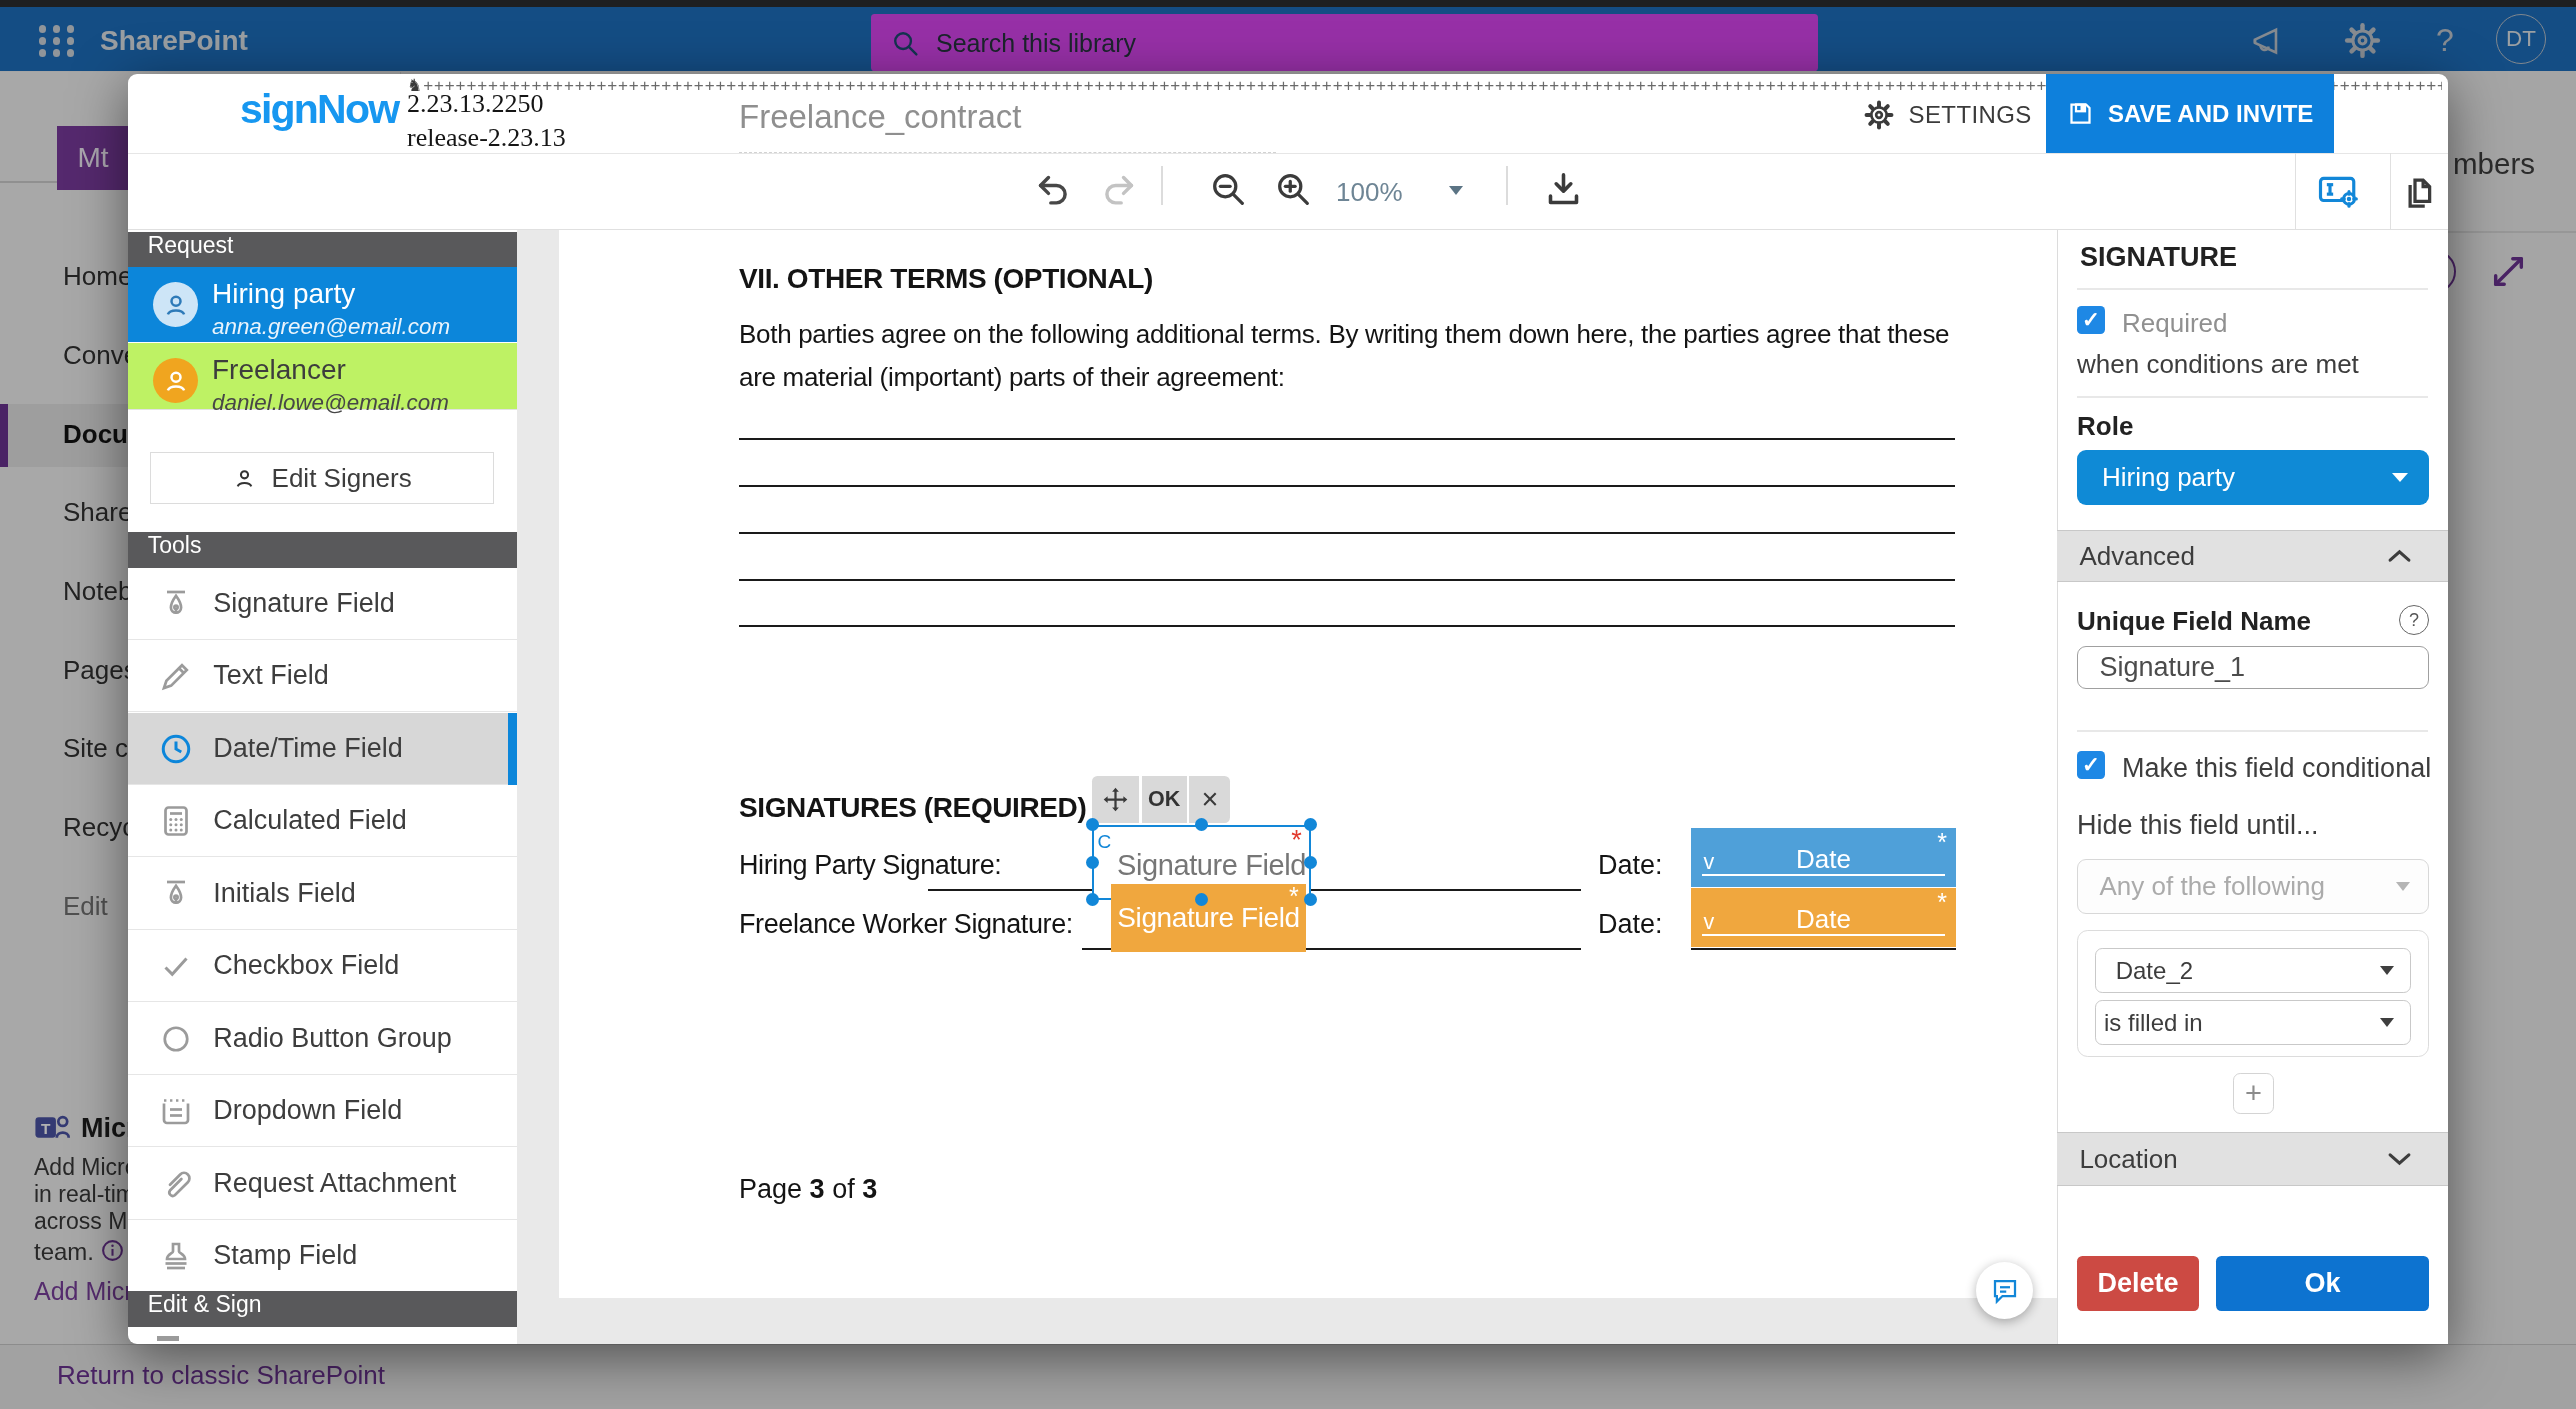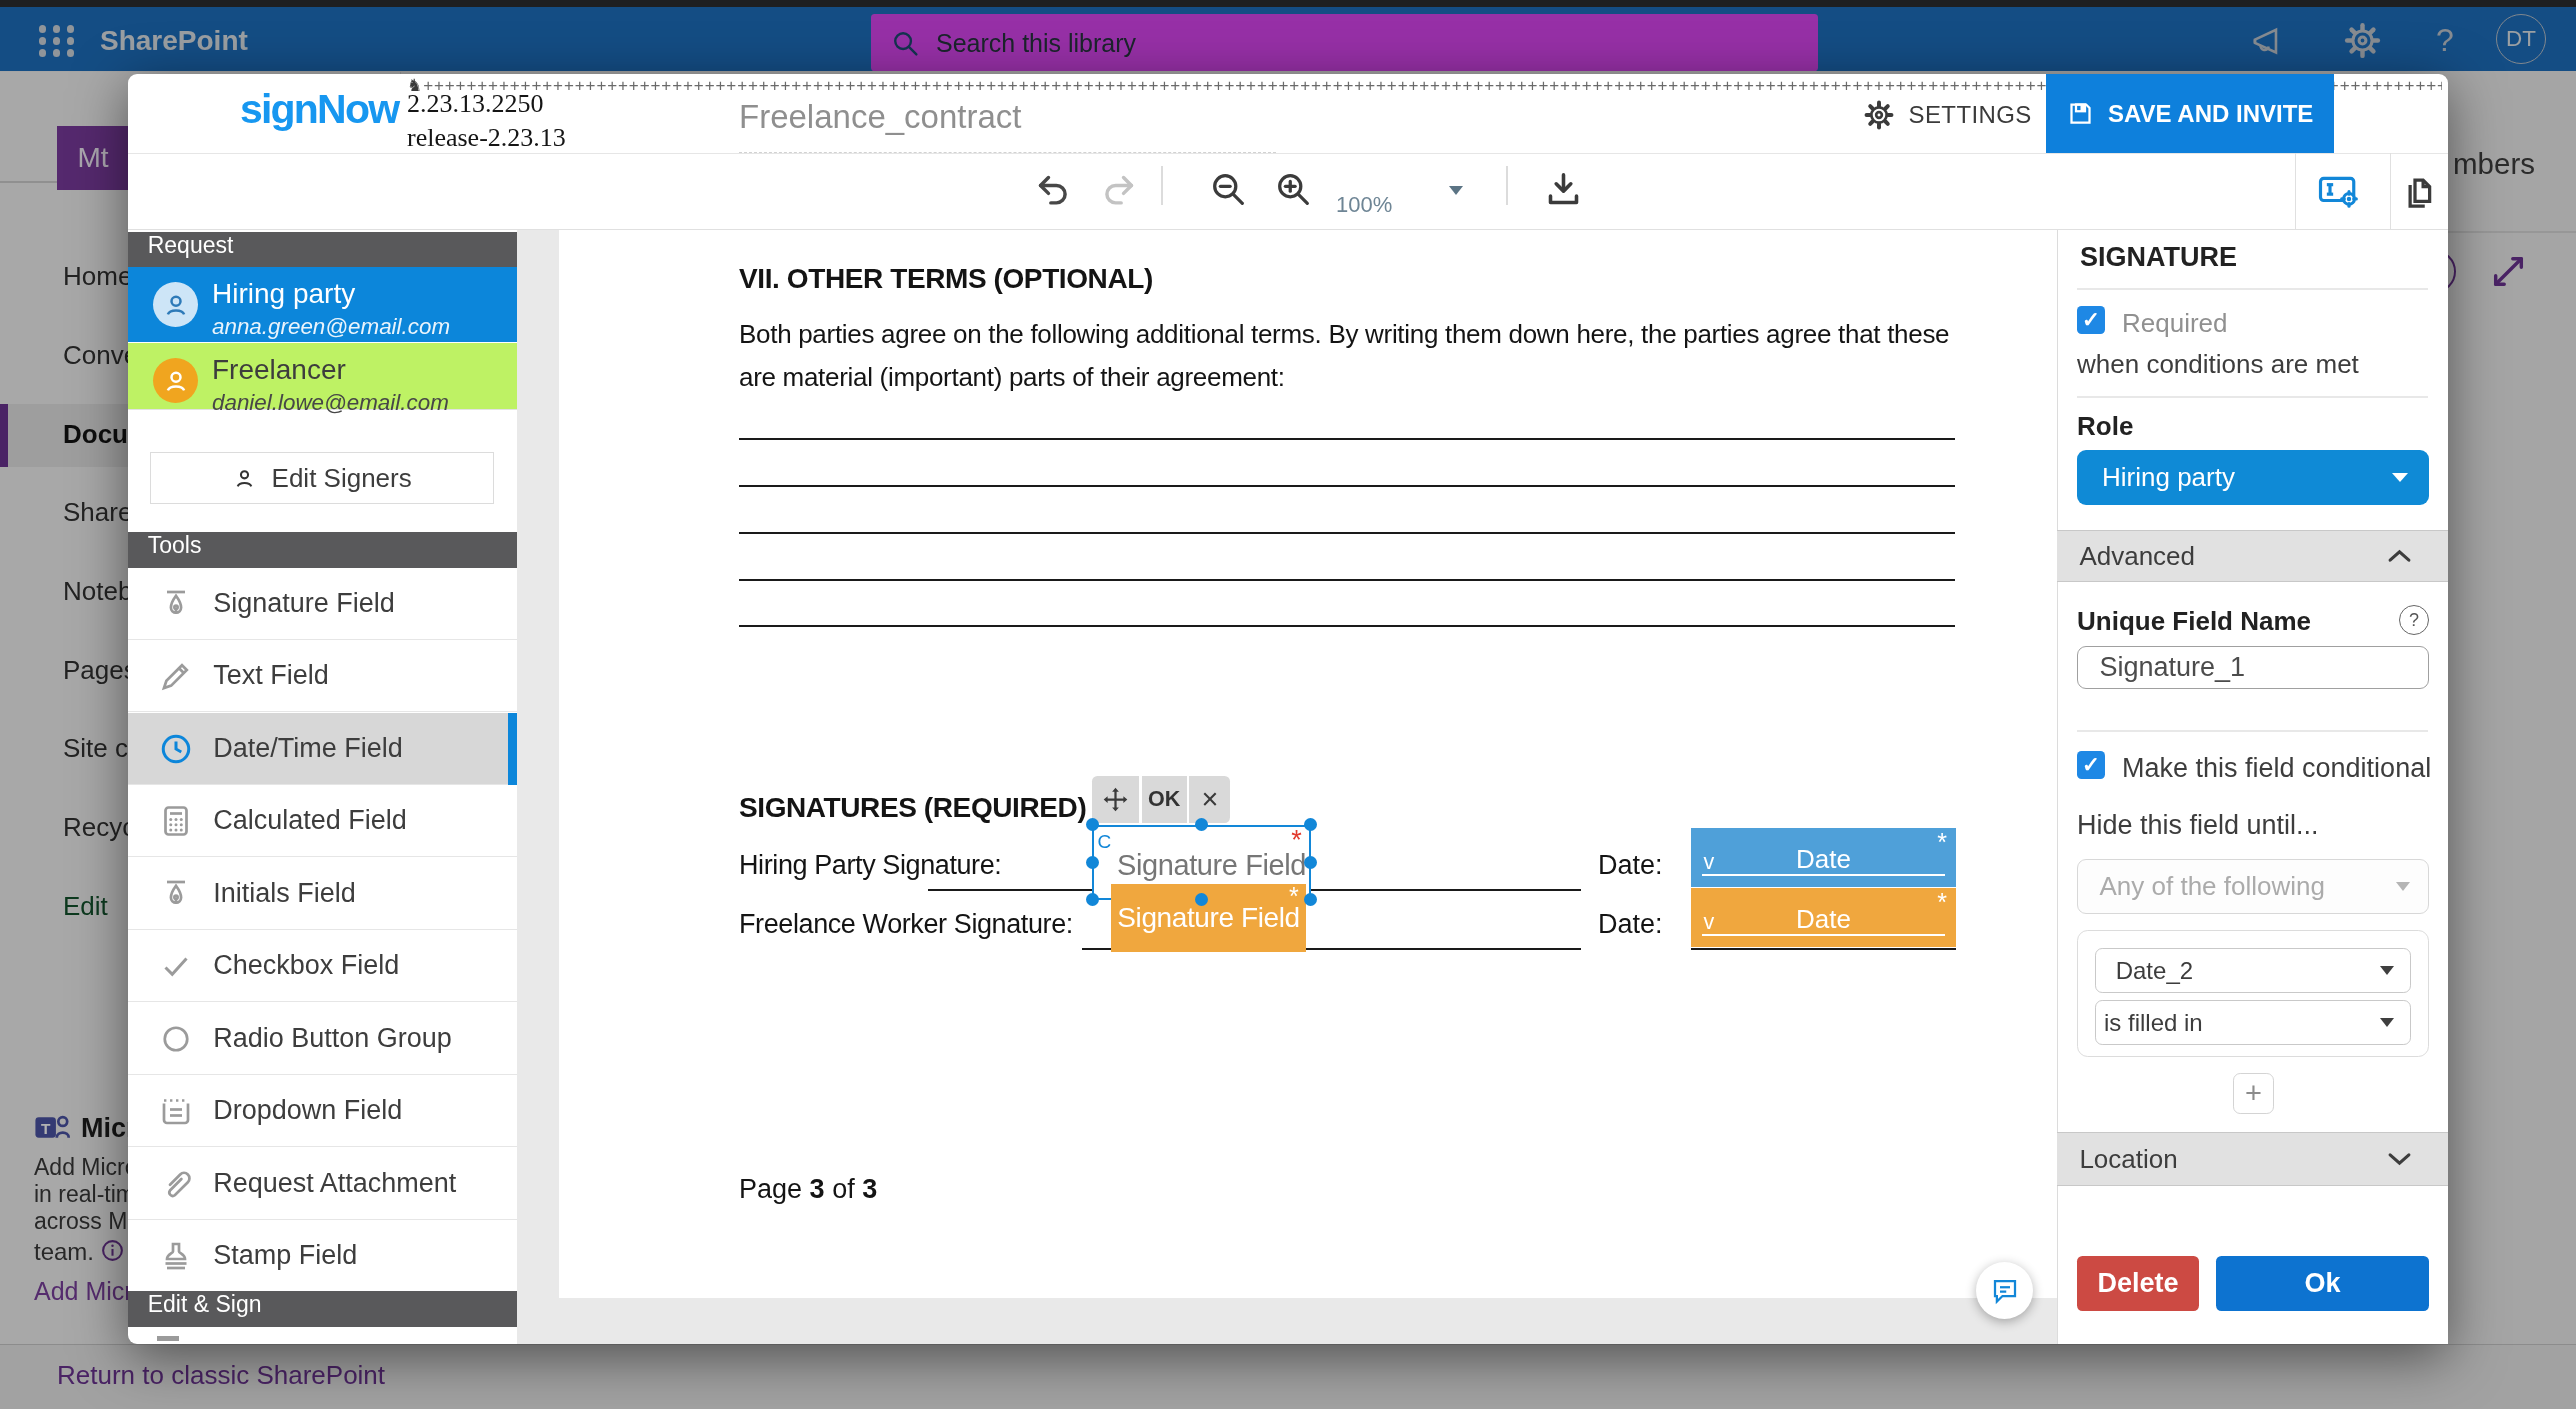--- a/index.html
+++ b/index.html
@@ -86,21 +86,21 @@
 <div class="abs" style="left:0;top:404px;width:128px;height:63px;background:#e2e2e2"></div>
 <div class="abs" style="left:0;top:404px;width:8px;height:63px;background:#6b3391"></div>
 <div class="abs nw" style="left:63px;top:261px;font-size:26px;color:#333">Home</div>
 <div class="abs nw" style="left:63px;top:340px;font-size:26px;color:#333">Conve</div>
 <div class="abs nw" style="left:63px;top:419px;font-size:26px;font-weight:bold;color:#151515">Docu</div>
 <div class="abs nw" style="left:63px;top:497px;font-size:26px;color:#333">Share</div>
 <div class="abs nw" style="left:63px;top:576px;font-size:26px;color:#333">Noteb</div>
 <div class="abs nw" style="left:63px;top:655px;font-size:26px;color:#333">Pages</div>
 <div class="abs nw" style="left:63px;top:733px;font-size:26px;color:#333">Site c</div>
 <div class="abs nw" style="left:63px;top:812px;font-size:26px;color:#333">Recyc</div>
-<div class="abs nw" style="left:63px;top:891px;font-size:26px;color:#14532d">Edit</div>
+<div class="abs nw" style="left:63px;top:891px;font-size:26px;color:#737373">Edit</div>
 
 <span class="abs" style="left:32px;top:1107px">
   <svg width="41" height="41" viewBox="0 0 24 24">
       <rect x="2" y="6" width="12" height="12" rx="2" fill="#4b53a5"></rect>
       <text x="8" y="16" font-size="9" fill="#fff" text-anchor="middle" font-family="Liberation Sans,sans-serif" font-weight="bold">T</text>
       <circle cx="18" cy="8.5" r="2.6" fill="none" stroke="#4b53a5" stroke-width="1.6"></circle>
       <path d="M14.5 18 c0-4 7-4 7 0" fill="none" stroke="#4b53a5" stroke-width="1.6"></path>
     </svg>
 </span>
 <div class="abs nw" style="left:81px;top:1113px;font-size:27px;font-weight:bold;color:#1f1f1f">Micr</div>
@@ -195,21 +195,21 @@
     </svg>
 </span>
 <span class="abs" style="left:1274px;top:170px;z-index:12">
   <svg width="39" height="39" viewBox="0 0 24 24" fill="none" stroke="#3b3b3b" stroke-width="2" stroke-linecap="round">
       <circle cx="10" cy="10" r="6.5"></circle>
       <line x1="15" y1="15" x2="20.5" y2="20.5"></line>
       <line x1="7" y1="10" x2="13" y2="10"></line>
       <line x1="10" y1="7" x2="10" y2="13"></line>
     </svg>
 </span>
-<div class="abs nw" style="left:1336px;top:192px;font-size:22px;color:#6e8595;z-index:12">100%</div>
+<div class="abs nw" style="left:1336px;top:177px;font-size:26px;color:#6e8595;z-index:12">100%</div>
 <div class="abs caret sm" style="left:1449px;top:186px;border-top-color:#5b7484;z-index:12"></div>
 <div class="abs" style="left:1506px;top:166px;width:1.8px;height:39px;background:#dcdcdc;z-index:12"></div>
 <span class="abs" style="left:1544px;top:170px;z-index:12">
   <svg width="39" height="39" viewBox="0 0 24 24" fill="none" stroke="#3b3b3b" stroke-width="2.2" stroke-linecap="round" stroke-linejoin="round">
       <path d="M12 3 v9.5"></path>
       <path d="M7.5 8.5 L12 13 L16.5 8.5"></path>
       <path d="M4 16 v4 h16 v-4"></path>
     </svg>
 </span>
 <div class="abs" style="left:2295px;top:153px;width:0.9px;height:77px;background:#e0e0e0;z-index:12"></div>

